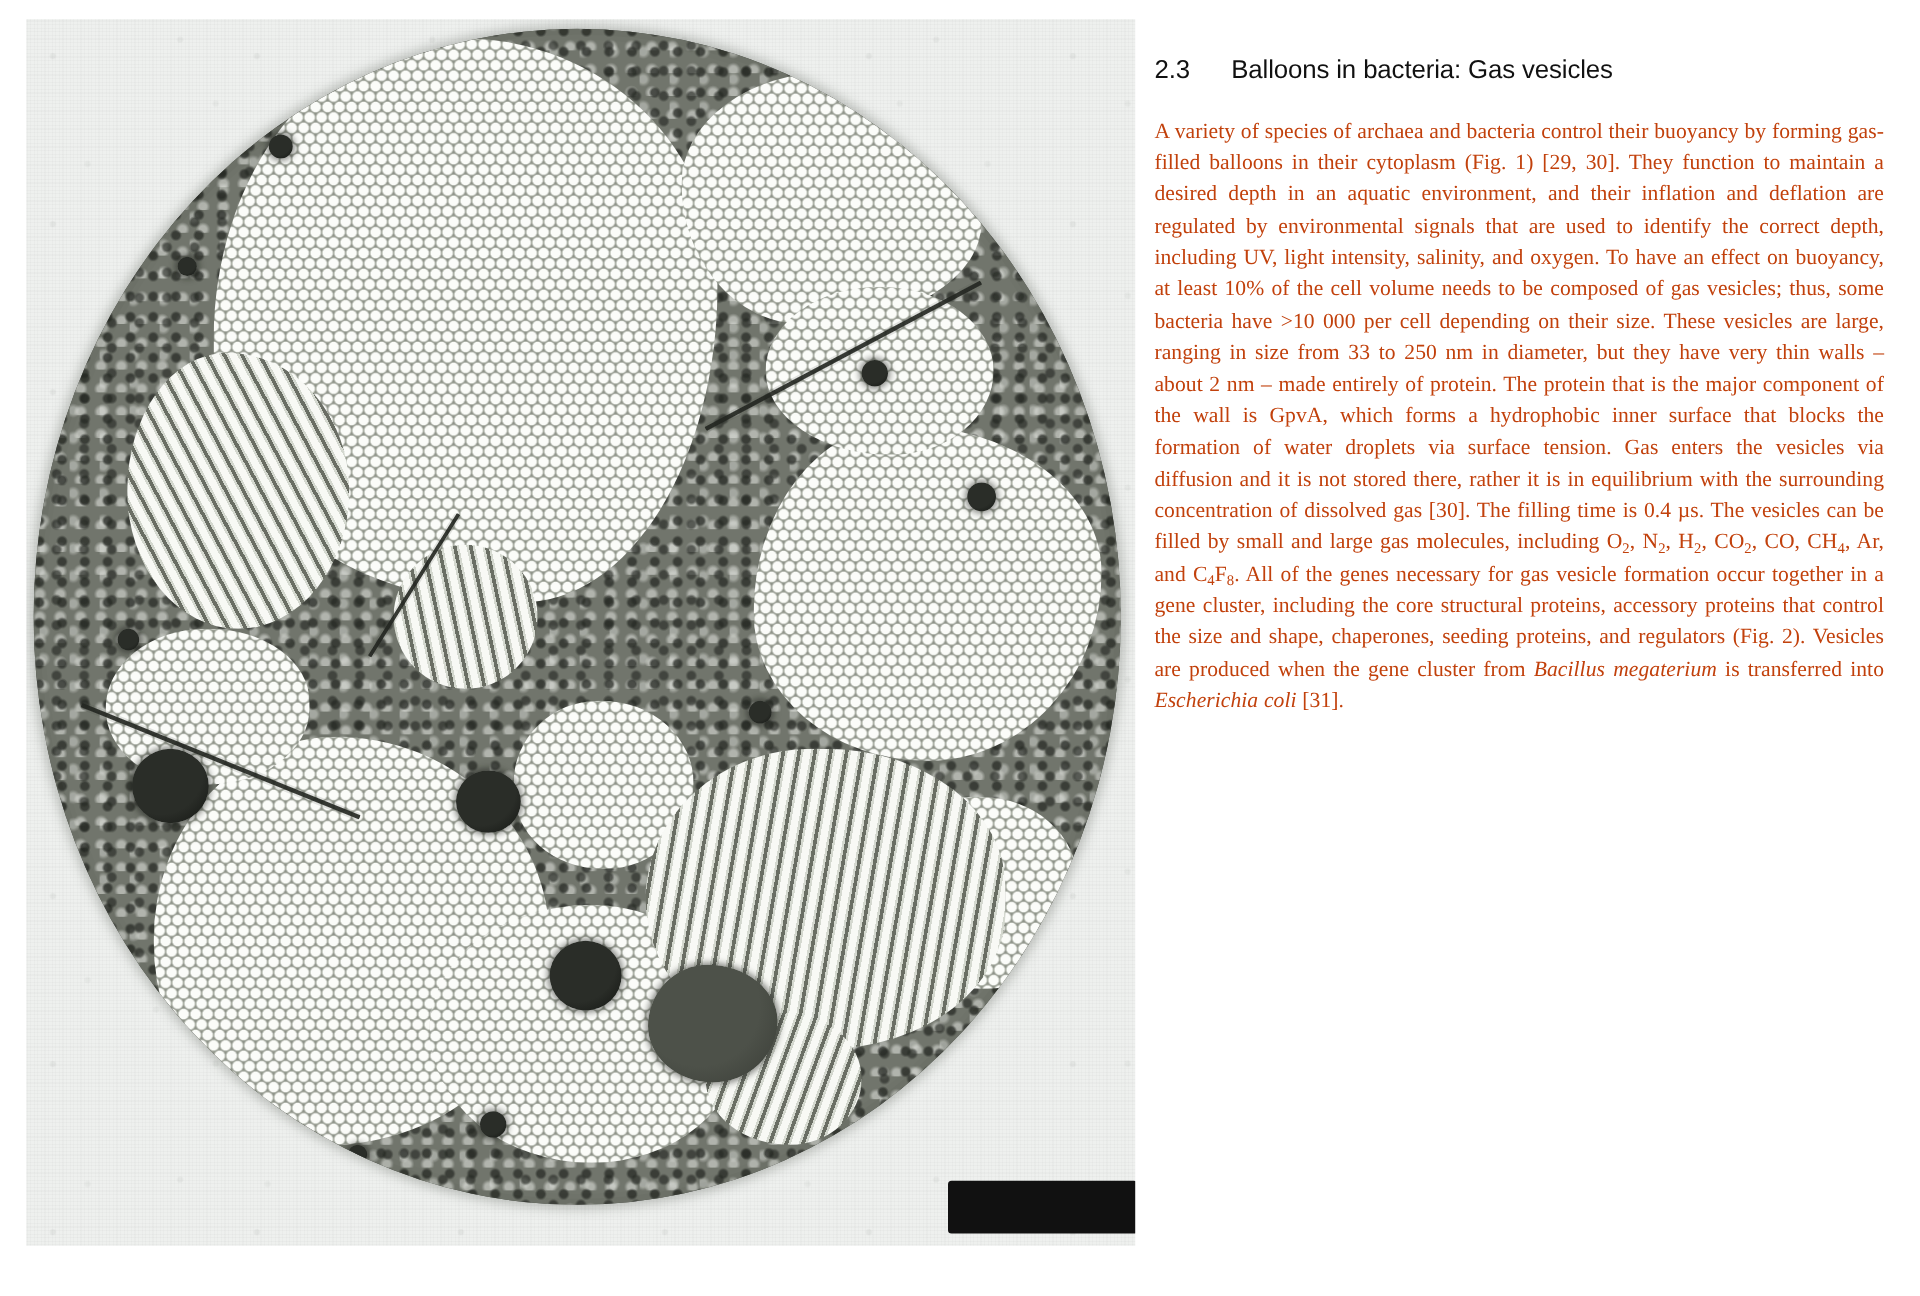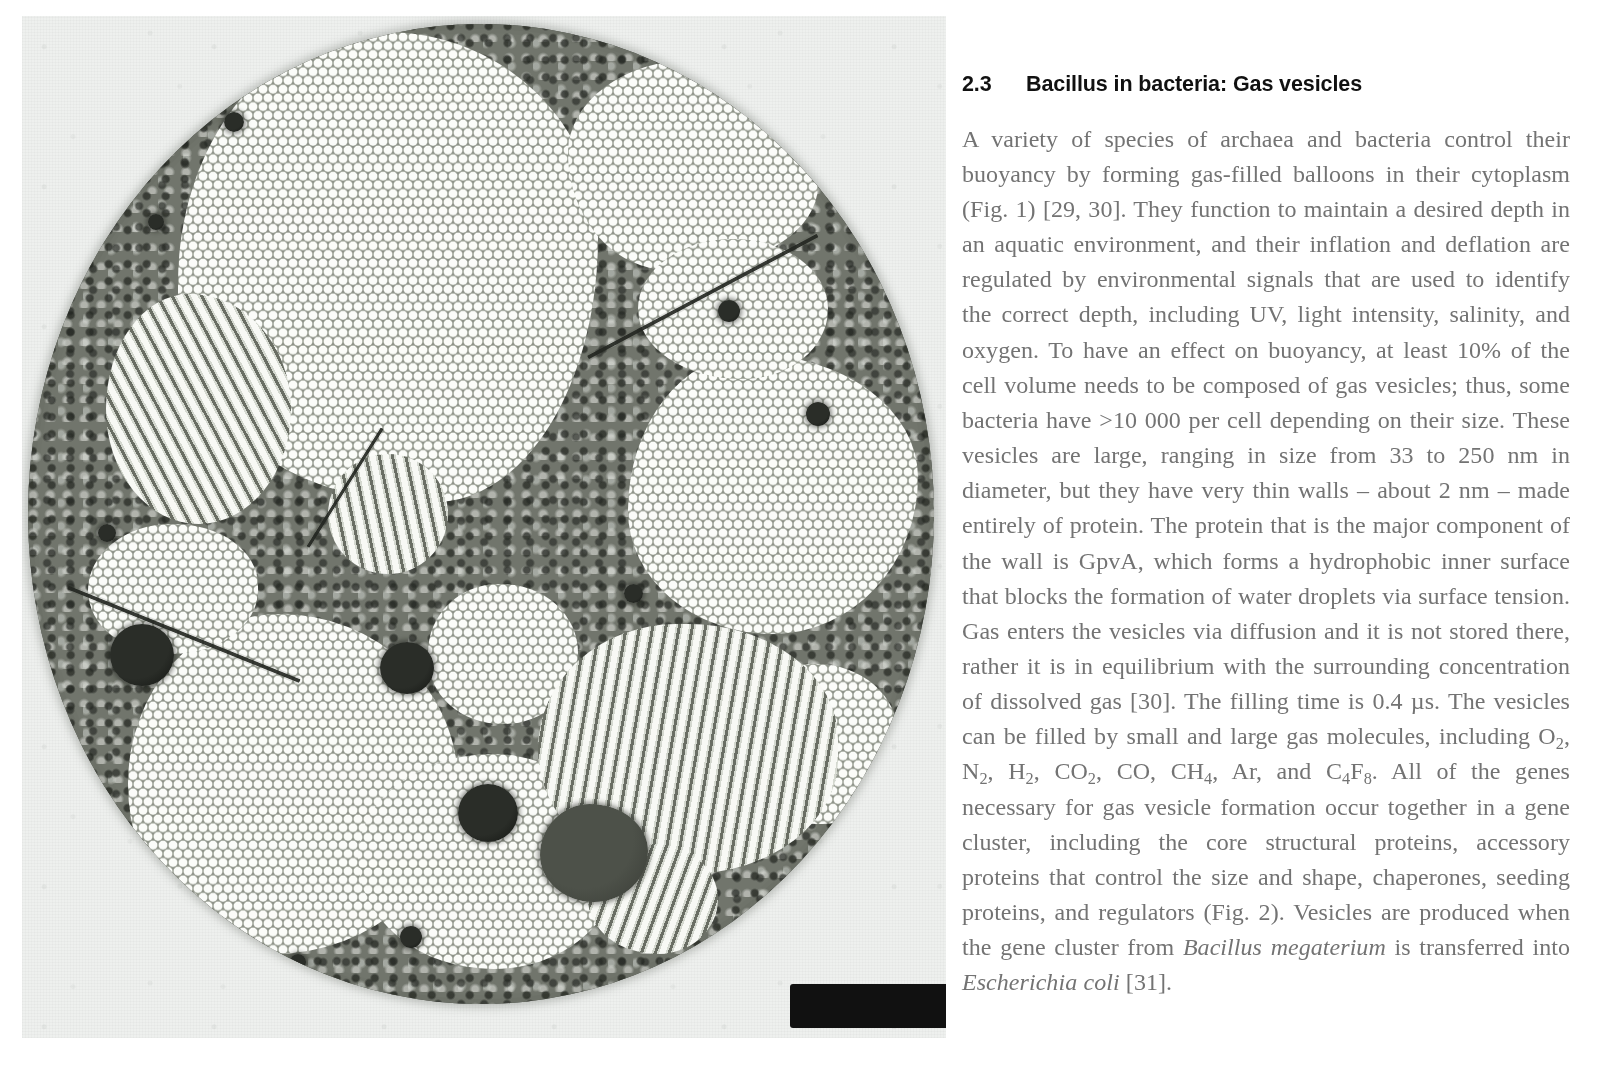--- a/index.html
+++ b/index.html
@@ -130,40 +130,40 @@
   
   #text-col {
     position: absolute;
     left: 962px;
     top: 0;
     width: 608px;
     height: 1080px;
   }
   #heading {
     display: flex;
-    margin-top: 70px;
+    margin-top: 44px;
     font-family: "Liberation Sans", "DejaVu Sans", sans-serif;
-    font-weight: bold;
+    font-weight: normal;
     font-size: 21.5px;
     line-height: 1.38;
     color: #111111;
     letter-spacing: -.1px;
   }
   #heading .num { width: 64px; flex: 0 0 64px; }
   #heading .txt { flex: 1 1 auto; }
   #heading .sub { font-style: italic; display: block; }
 
   #body-text {
     margin-top: 22px;
-    font-size: 24px;
+    font-size: 18px;
     line-height: 1.465;
     text-align: justify;
     text-justify: inter-word;
     hyphens: none;
-    color: #737373;
+    color: #c2410c;
     letter-spacing: .05px;
     word-spacing: .2px;
   }
   #body-text i { font-style: italic; }
   #body-text sub {
     font-size: .68em;
     vertical-align: -.28em;
     line-height: 0;
   }
 </style>
@@ -237,20 +237,20 @@
     </div>
 
     <div id="scale-bar"></div>
   </div>
 
   <div id="text-col">
 
     <h2 id="heading">
       <span class="num">2.3</span>
       <span class="txt">
-        <span>Bacillus in bacteria: Gas vesicles</span>
+        <span>Balloons in bacteria: Gas vesicles</span>
       </span>
     </h2>
 
     <p id="body-text">A variety of species of archaea and bacteria control their buoyancy by forming gas-filled balloons in their cytoplasm (Fig. 1) [29, 30]. They function to maintain a desired depth in an aquatic environment, and their inflation and deflation are regulated by environmental signals that are used to identify the correct depth, including UV, light intensity, salinity, and oxygen. To have an effect on buoyancy, at least 10% of the cell volume needs to be composed of gas vesicles; thus, some bacteria have &gt;10 000 per cell depending on their size. These vesicles are large, ranging in size from 33 to 250 nm in diameter, but they have very thin walls – about 2 nm – made entirely of protein. The protein that is the major component of the wall is GpvA, which forms a hydrophobic inner surface that blocks the formation of water droplets via surface tension. Gas enters the vesicles via diffusion and it is not stored there, rather it is in equilibrium with the surrounding concentration of dissolved gas [30]. The filling time is 0.4 µs. The vesicles can be filled by small and large gas molecules, including O<sub>2</sub>, N<sub>2</sub>, H<sub>2</sub>, CO<sub>2</sub>, CO, CH<sub>4</sub>, Ar, and C<sub>4</sub>F<sub>8</sub>. All of the genes necessary for gas vesicle formation occur together in a gene cluster, including the core structural proteins, accessory proteins that control the size and shape, chaperones, seeding proteins, and regulators (Fig. 2). Vesicles are produced when the gene cluster from <i>Bacillus megaterium</i> is transferred into <i>Escherichia coli</i> [31].</p>
   </div>
 
 </div>
 
 </body></html>

